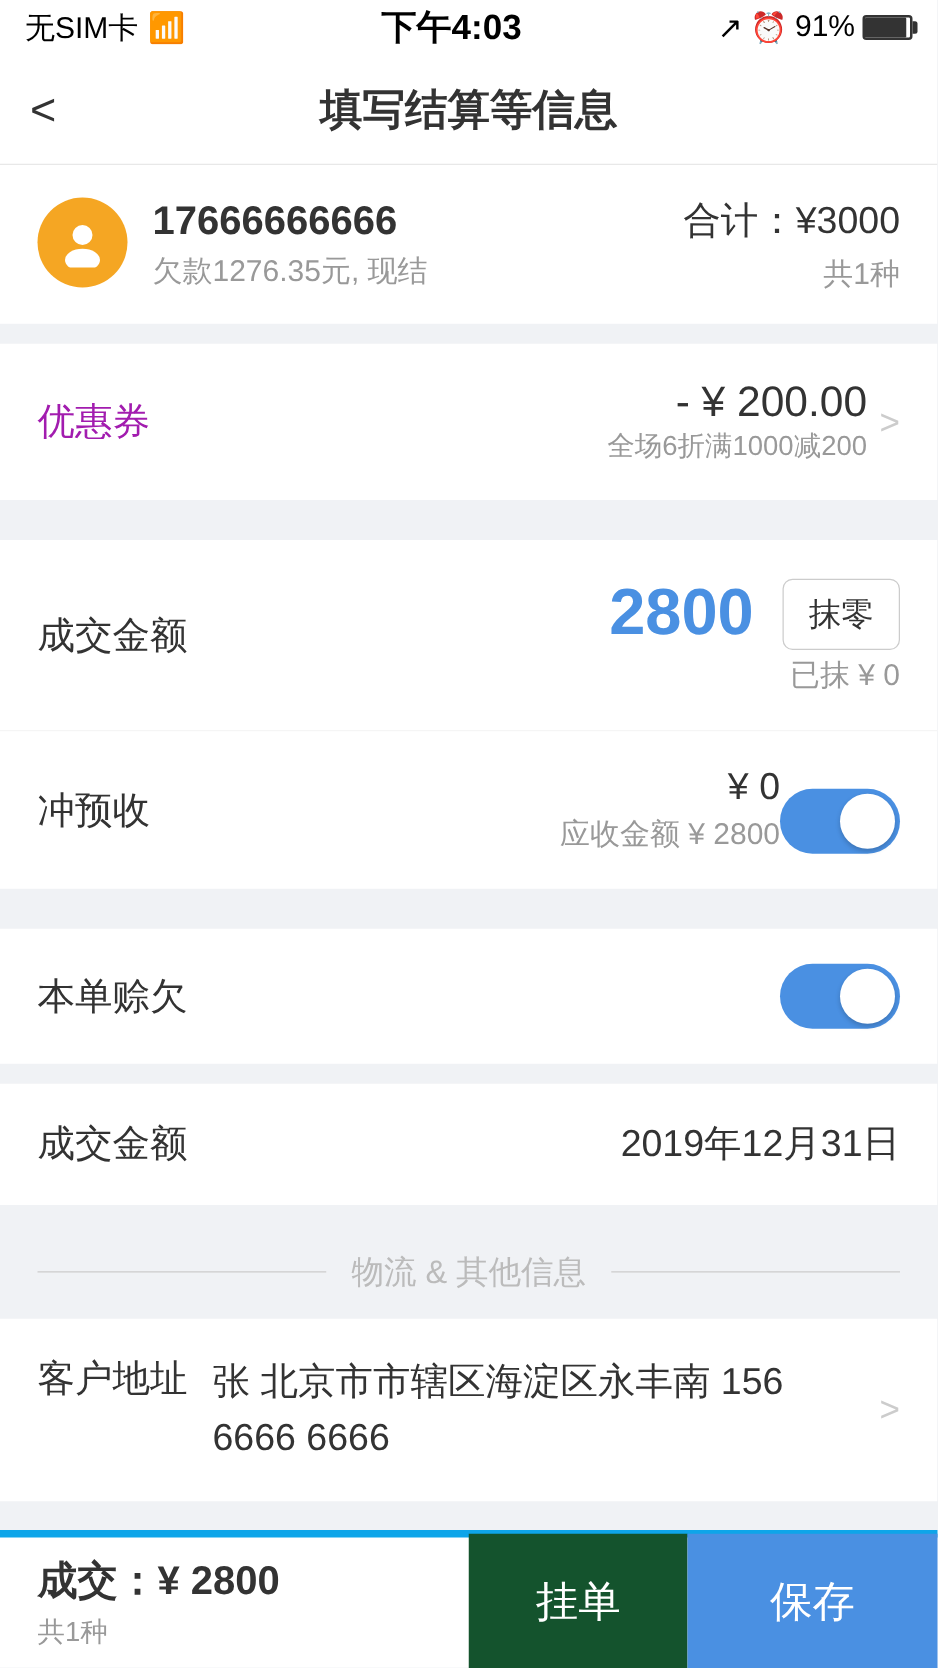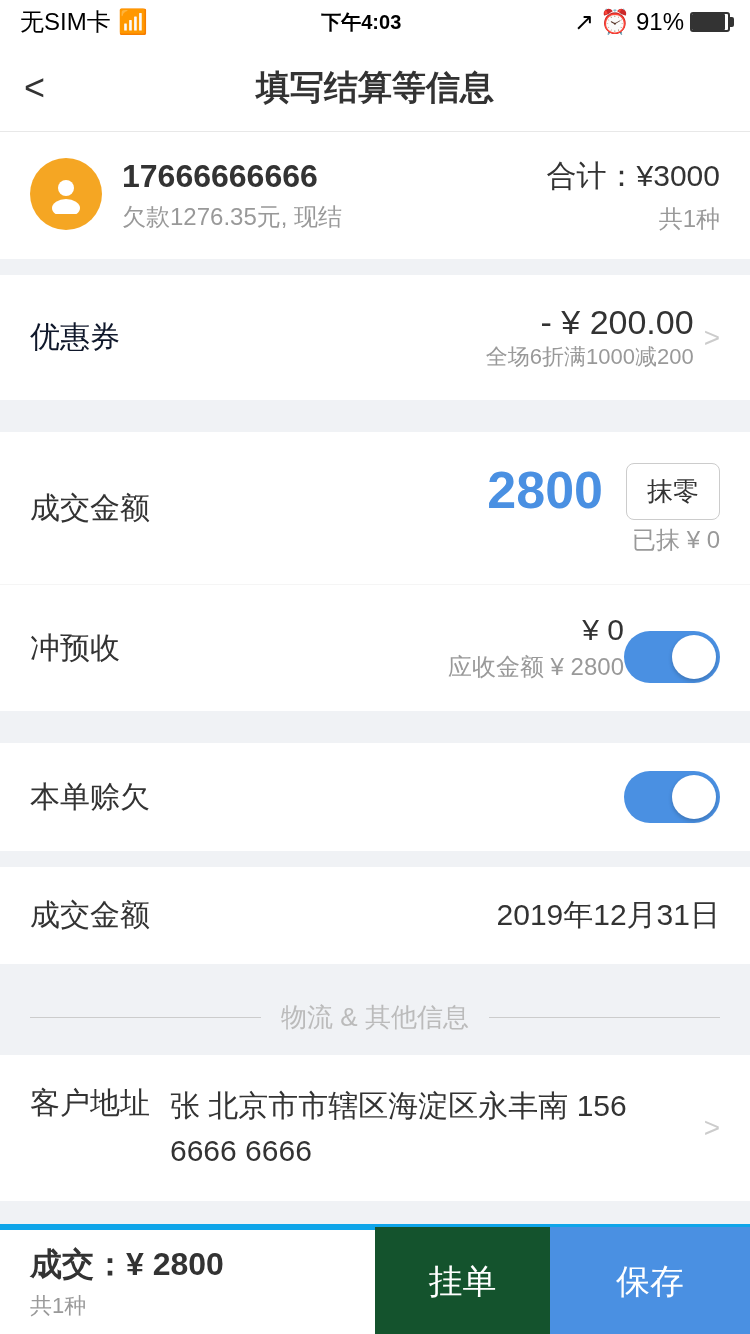--- a/index.html
+++ b/index.html
@@ -19,21 +19,21 @@
       height: 44px;
       background: #fff;
       display: flex;
       align-items: center;
       justify-content: space-between;
       padding: 0 20px;
       font-size: 26px;
       font-weight: 500;
     }
     .status-left { display: flex; align-items: center; gap: 8px; font-size: 24px; }
-    .status-center { font-size: 20px; font-weight: 600; }
+    .status-center { font-size: 28px; font-weight: 600; }
     .status-right { display: flex; align-items: center; gap: 6px; font-size: 24px; }
     .battery-icon {
       width: 40px; height: 20px; border: 2px solid #333; border-radius: 3px;
       position: relative; display: inline-flex; align-items: center;
     }
     .battery-icon::after {
       content: ''; position: absolute; right: -6px; top: 50%;
       transform: translateY(-50%);
       width: 4px; height: 10px; background: #333; border-radius: 0 2px 2px 0;
     }
@@ -90,21 +90,21 @@
 
     
     .coupon-section {
       background: #fff;
       padding: 28px 30px;
       display: flex;
       align-items: center;
       justify-content: space-between;
       margin-bottom: 16px;
     }
-    .coupon-label { font-size: 30px; color: #0f172a; }
+    .coupon-label { font-size: 30px; color: #a21caf; }
     .coupon-right { display: flex; align-items: center; gap: 10px; }
     .coupon-discount { font-size: 34px; color: #333; font-weight: 500; }
     .coupon-desc { font-size: 22px; color: #999; text-align: right; }
     .chevron-right {
       font-size: 28px; color: #ccc;
     }
     .coupon-info { text-align: right; }
 
     
     .section-divider { height: 16px; background: #f0f2f5; }

